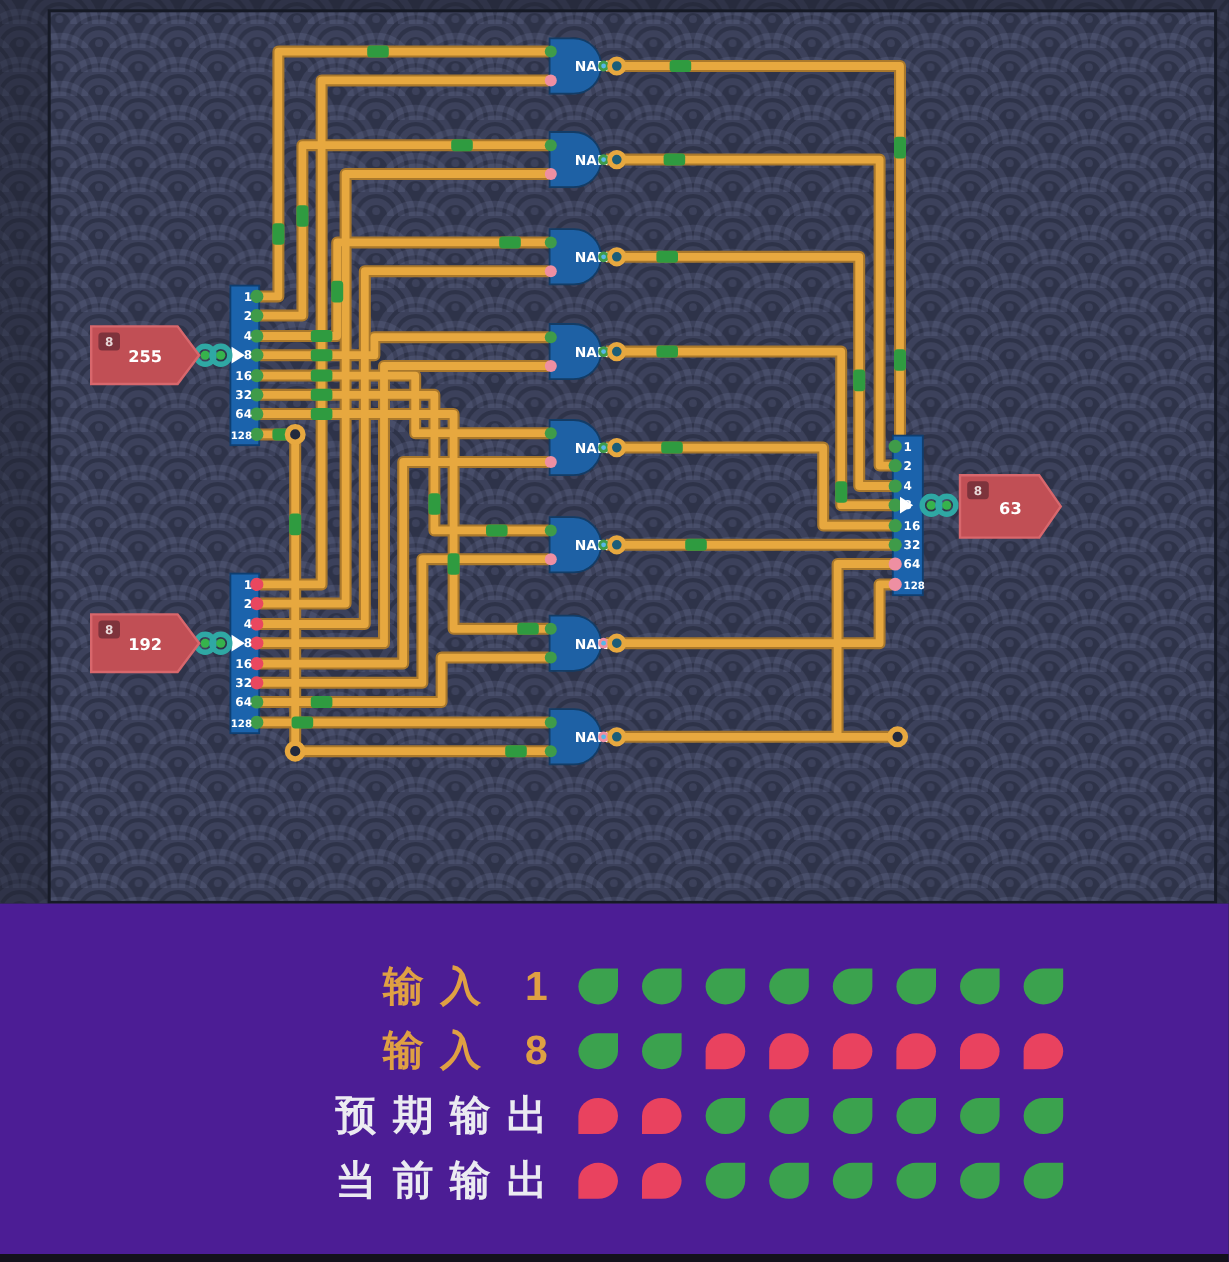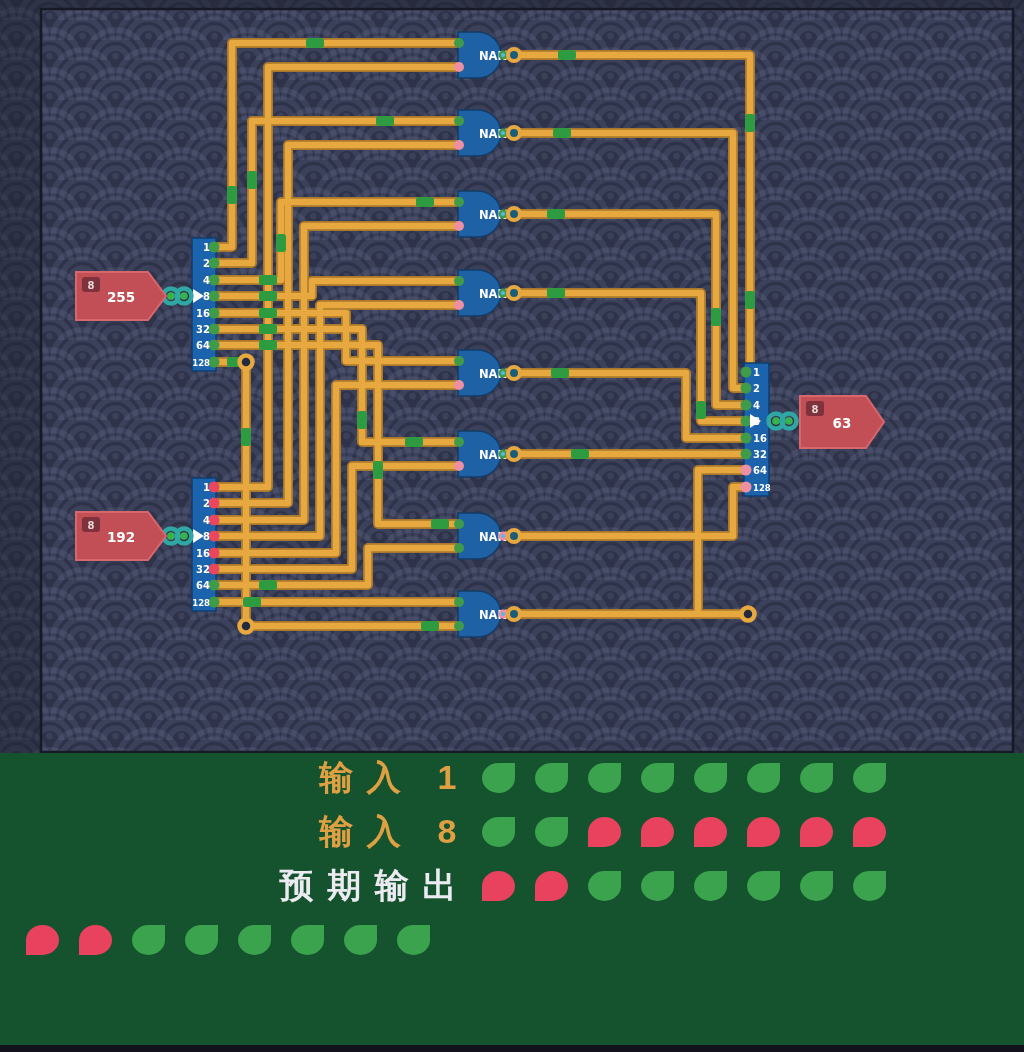--- a/index.html
+++ b/index.html
@@ -2,22 +2,22 @@
 <html><head>
 <meta charset="utf-8">
 <style>
   html,body{margin:0;padding:0;background:#272b3d;width:1024px;height:1052px;overflow:hidden;
     font-family:"Liberation Sans","DejaVu Sans",sans-serif;}
   #stage{position:relative;width:1024px;height:1052px;}
   #circuit-wrap{position:absolute;left:0;top:0;width:1024px;height:753px;}
   svg text{font-family:"DejaVu Sans","Liberation Sans",sans-serif;}
   .wire-under{fill:none;stroke:#a9782c;stroke-width:10;stroke-linejoin:round;}
   .wire{fill:none;stroke:#e7a83f;stroke-width:6.5;stroke-linejoin:round;}
-  #test-panel{position:absolute;left:0;top:753px;width:1024px;height:299px;background:#14532d;
-    box-sizing:border-box;}
+  #test-panel{position:absolute;left:0;top:753px;width:1024px;height:299px;background:#4c1d95;
+    box-sizing:border-box;padding-top:44px;}
   #bottom-strip{position:absolute;left:0;bottom:0;width:1024px;height:7px;background:#13111b;}
   .tt-row{display:flex;align-items:center;height:50px;margin-bottom:4px;}
   .tt-label{width:470px;text-align:right;font-size:34px;font-weight:bold;
     letter-spacing:0.40em;margin-right:-0.40em;white-space:nowrap;}
   .tt-leds{display:flex;gap:20px;margin-left:26px;}
   .led{width:33px;height:30px;}
   .led.on{border-radius:50% 0 50% 50%;}
   .led.off{border-radius:50% 50% 50% 0;}
 </style>
 </head>
@@ -346,20 +346,21 @@
           <div class="led off" style="background: rgb(233, 66, 95);"></div>
           <div class="led on" style="background: rgb(59, 162, 78);"></div>
           <div class="led on" style="background: rgb(59, 162, 78);"></div>
           <div class="led on" style="background: rgb(59, 162, 78);"></div>
           <div class="led on" style="background: rgb(59, 162, 78);"></div>
           <div class="led on" style="background: rgb(59, 162, 78);"></div>
           <div class="led on" style="background: rgb(59, 162, 78);"></div>
         </div>
       </div>
       <div class="tt-row">
+        <div class="tt-label" style="color: rgb(235, 235, 241);">当前输出</div>
         <div class="tt-leds">
           <div class="led off" style="background: rgb(233, 66, 95);"></div>
           <div class="led off" style="background: rgb(233, 66, 95);"></div>
           <div class="led on" style="background: rgb(59, 162, 78);"></div>
           <div class="led on" style="background: rgb(59, 162, 78);"></div>
           <div class="led on" style="background: rgb(59, 162, 78);"></div>
           <div class="led on" style="background: rgb(59, 162, 78);"></div>
           <div class="led on" style="background: rgb(59, 162, 78);"></div>
           <div class="led on" style="background: rgb(59, 162, 78);"></div>
         </div>

